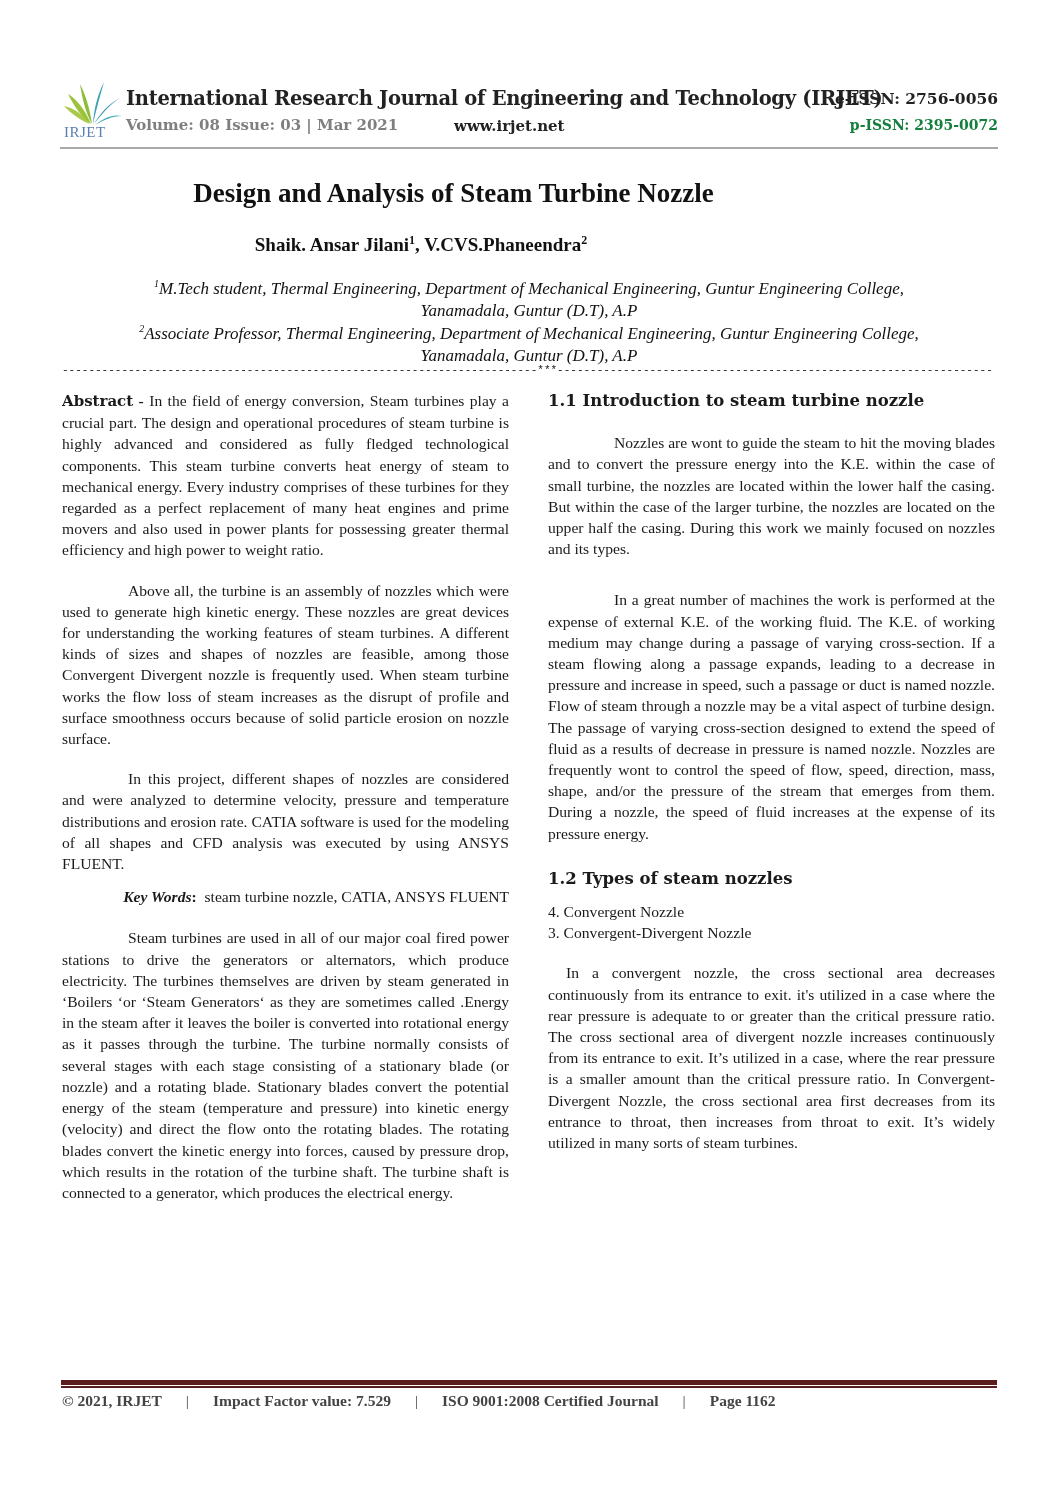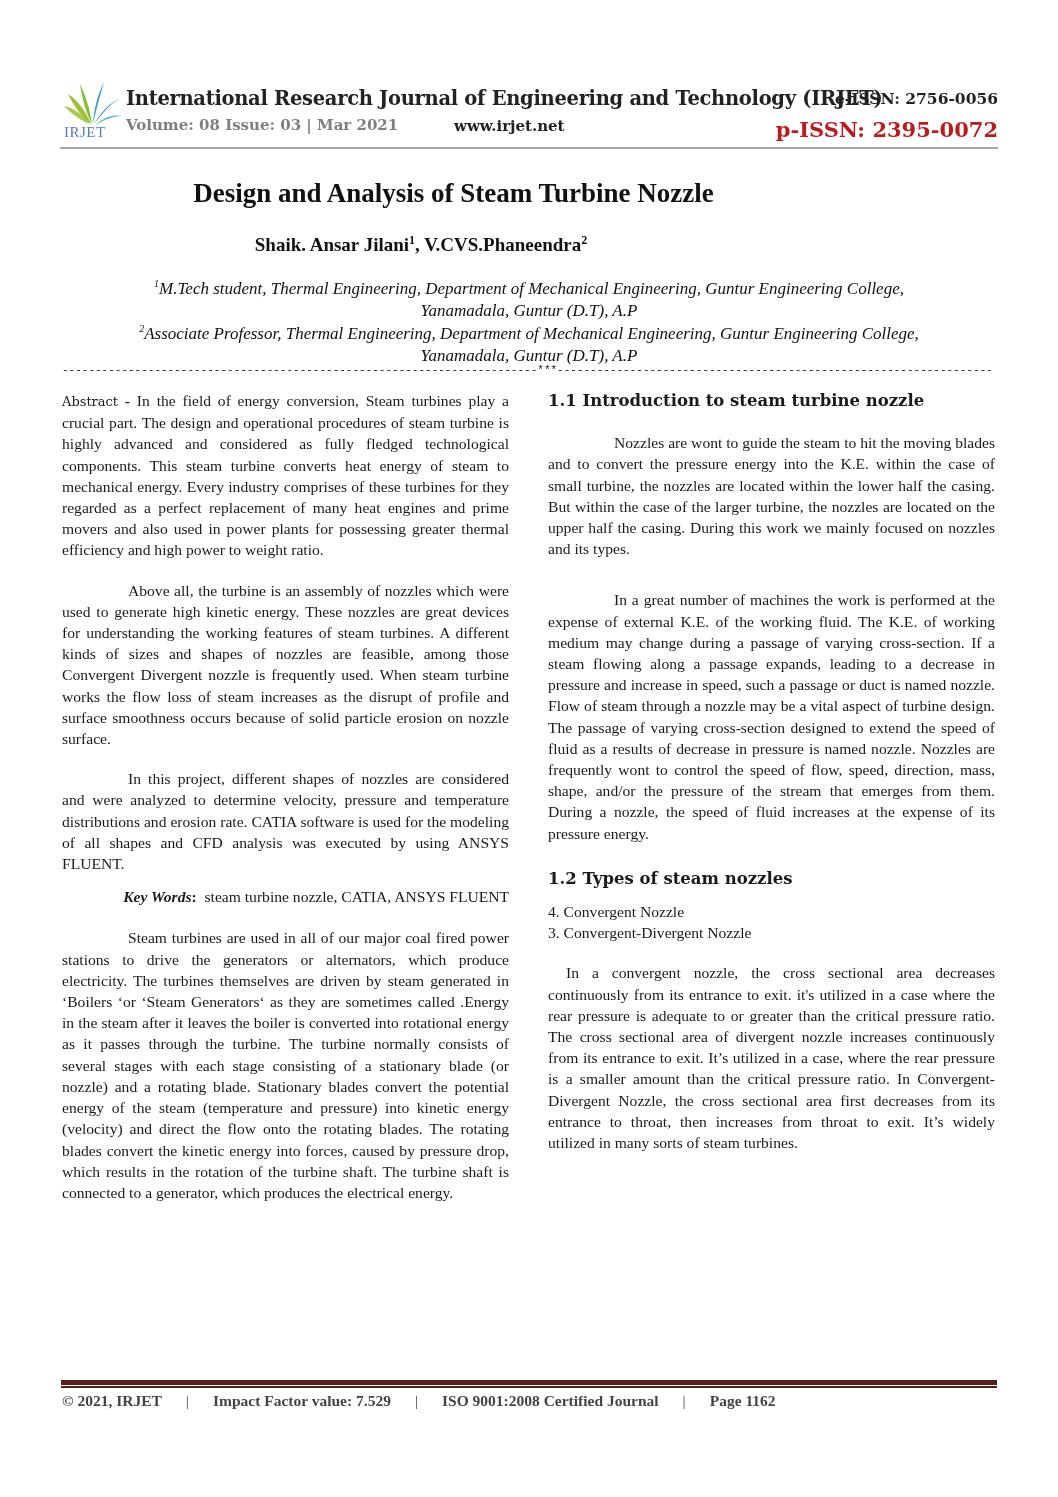--- a/index.html
+++ b/index.html
@@ -4,36 +4,36 @@
 <style>
   html, body { margin:0; padding:0; background:#ffffff; }
   body { width:1058px; height:1497px; position:relative; font-family:"Liberation Serif", serif; color:#1a1a1a; overflow:hidden; }
   .header { position:absolute; left:60px; top:78px; width:938px; height:72px; }
   .logo { position:absolute; left:0; top:0; width:64px; height:64px; }
   .logo-text { position:absolute; left:4px; top:46px; font-family:"Liberation Serif", serif; font-size:15px; color:#5a7fb0; letter-spacing:0.5px; }
   .journal-title { position:absolute; left:66px; top:9px; font-family:"DejaVu Serif", serif; font-weight:bold; font-size:19.5px; color:#222; white-space:nowrap; letter-spacing:-0.3px; }
   .volume { position:absolute; left:66px; top:38px; font-family:"DejaVu Serif", serif; font-weight:bold; font-size:15px; color:#7f7f7f; white-space:nowrap; }
   .website { position:absolute; left:394px; top:39px; font-family:"DejaVu Serif", serif; font-weight:bold; font-size:15px; color:#222; }
   .eissn { position:absolute; right:0; top:11px; font-family:"DejaVu Serif", serif; font-weight:bold; font-size:15.5px; color:#222; }
-  .pissn { position:absolute; right:0; top:39px; font-family:"DejaVu Serif", serif; font-weight:bold; font-size:21px; color:#b91c1c; }
+  .pissn { position:absolute; right:0; top:39px; font-family:"DejaVu Serif", serif; font-weight:bold; font-size:14px; color:#15803d; }
   .header-rule { position:absolute; left:60px; top:147px; width:938px; height:2px; background:#a8a8a8; }
 
   .title { position:absolute; left:0; width:907px; top:178px; text-align:center; font-family:"Liberation Serif", serif; font-weight:bold; font-size:27px; color:#111; }
   .authors { position:absolute; left:0; width:842px; top:233px; text-align:center; font-weight:bold; font-size:19px; color:#111; }
   .authors sup { font-size:12px; }
   .affil { position:absolute; left:70px; width:918px; text-align:center; font-style:italic; font-size:17px; line-height:22px; color:#111; }
   .affil sup { font-size:10px; }
   .sep { position:absolute; left:62px; width:930px; top:364px; font-family:"Liberation Mono", monospace; font-size:11px; line-height:12px; white-space:nowrap; overflow:hidden; color:#111; }
 
   .col { position:absolute; top:390px; width:447px; font-size:15.6px; line-height:21.2px; text-align:justify; color:#1a1a1a; }
   .col-left { left:62px; }
   .col-right { left:548px; }
   .col p { margin:0; }
   .indent { text-indent:66px; }
-  .abs-label { font-family:"DejaVu Serif", serif; font-weight:normal; font-size:13px; }
+  .abs-label { font-family:"DejaVu Serif", serif; font-weight:bold; font-size:15px; }
   .h1 { font-family:"DejaVu Serif", serif; font-weight:bold; font-size:16.5px; margin:0; text-align:left; }
   .kw-label { font-weight:bold; font-style:italic; }
   ol.types { list-style:none; margin:0; padding:0; }
 
   .footer-bar { position:absolute; left:61px; top:1380px; width:936px; height:5px; background:#5b1e1e; }
   .footer-bar2 { position:absolute; left:61px; top:1386px; width:936px; height:2px; background:#5b1e1e; }
   .footer { position:absolute; left:62px; top:1392px; font-family:"Liberation Serif", serif; font-weight:bold; font-size:15.5px; color:#444; white-space:nowrap; }
   .footer span.pipe { display:inline-block; margin:0 24px; font-weight:normal; }
 </style>
 </head>

